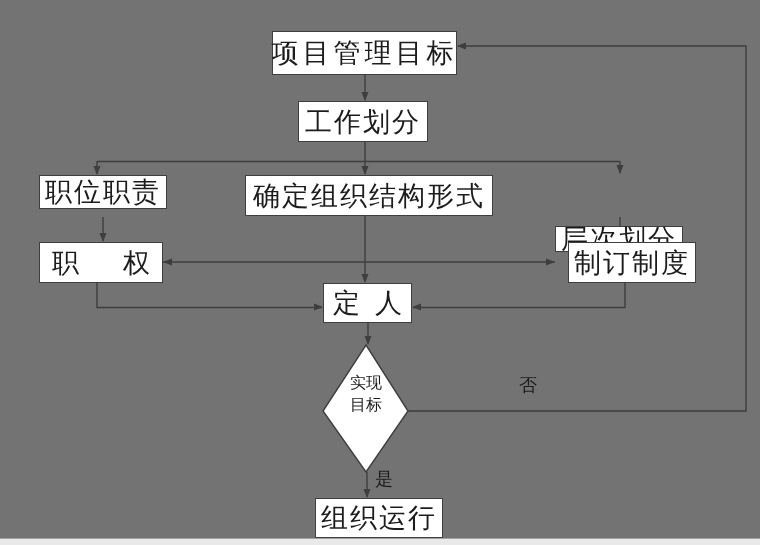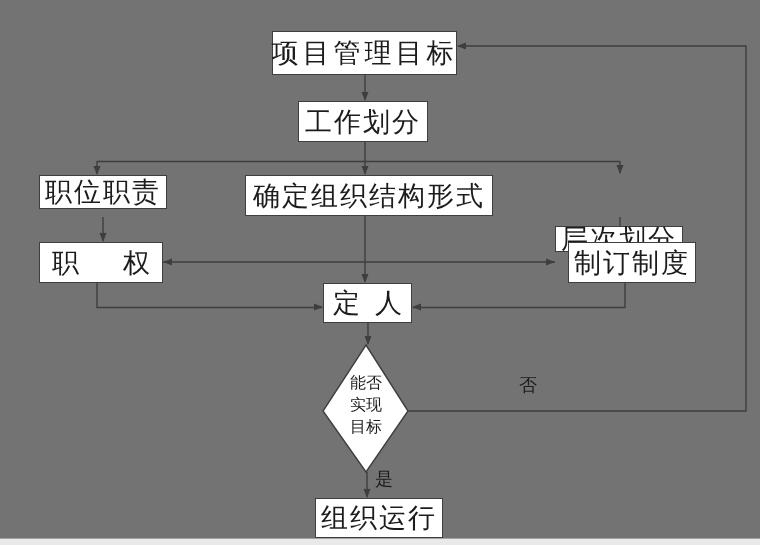--- a/index.html
+++ b/index.html
@@ -109,21 +109,20 @@
   </div>
 
   <div class="node n-system">制订制度</div>
 
   <div class="node n-person">
     <span>定</span>
     <span>人</span>
   </div>
 
   <div class="diamond-text">
-    <div>能否</div>
     <div>实现</div>
     <div>目标</div>
   </div>
 
   <div class="edge-label lbl-no">否</div>
 
   <div class="edge-label lbl-yes">是</div>
 
   <div class="node n-run">组织运行</div>
 

